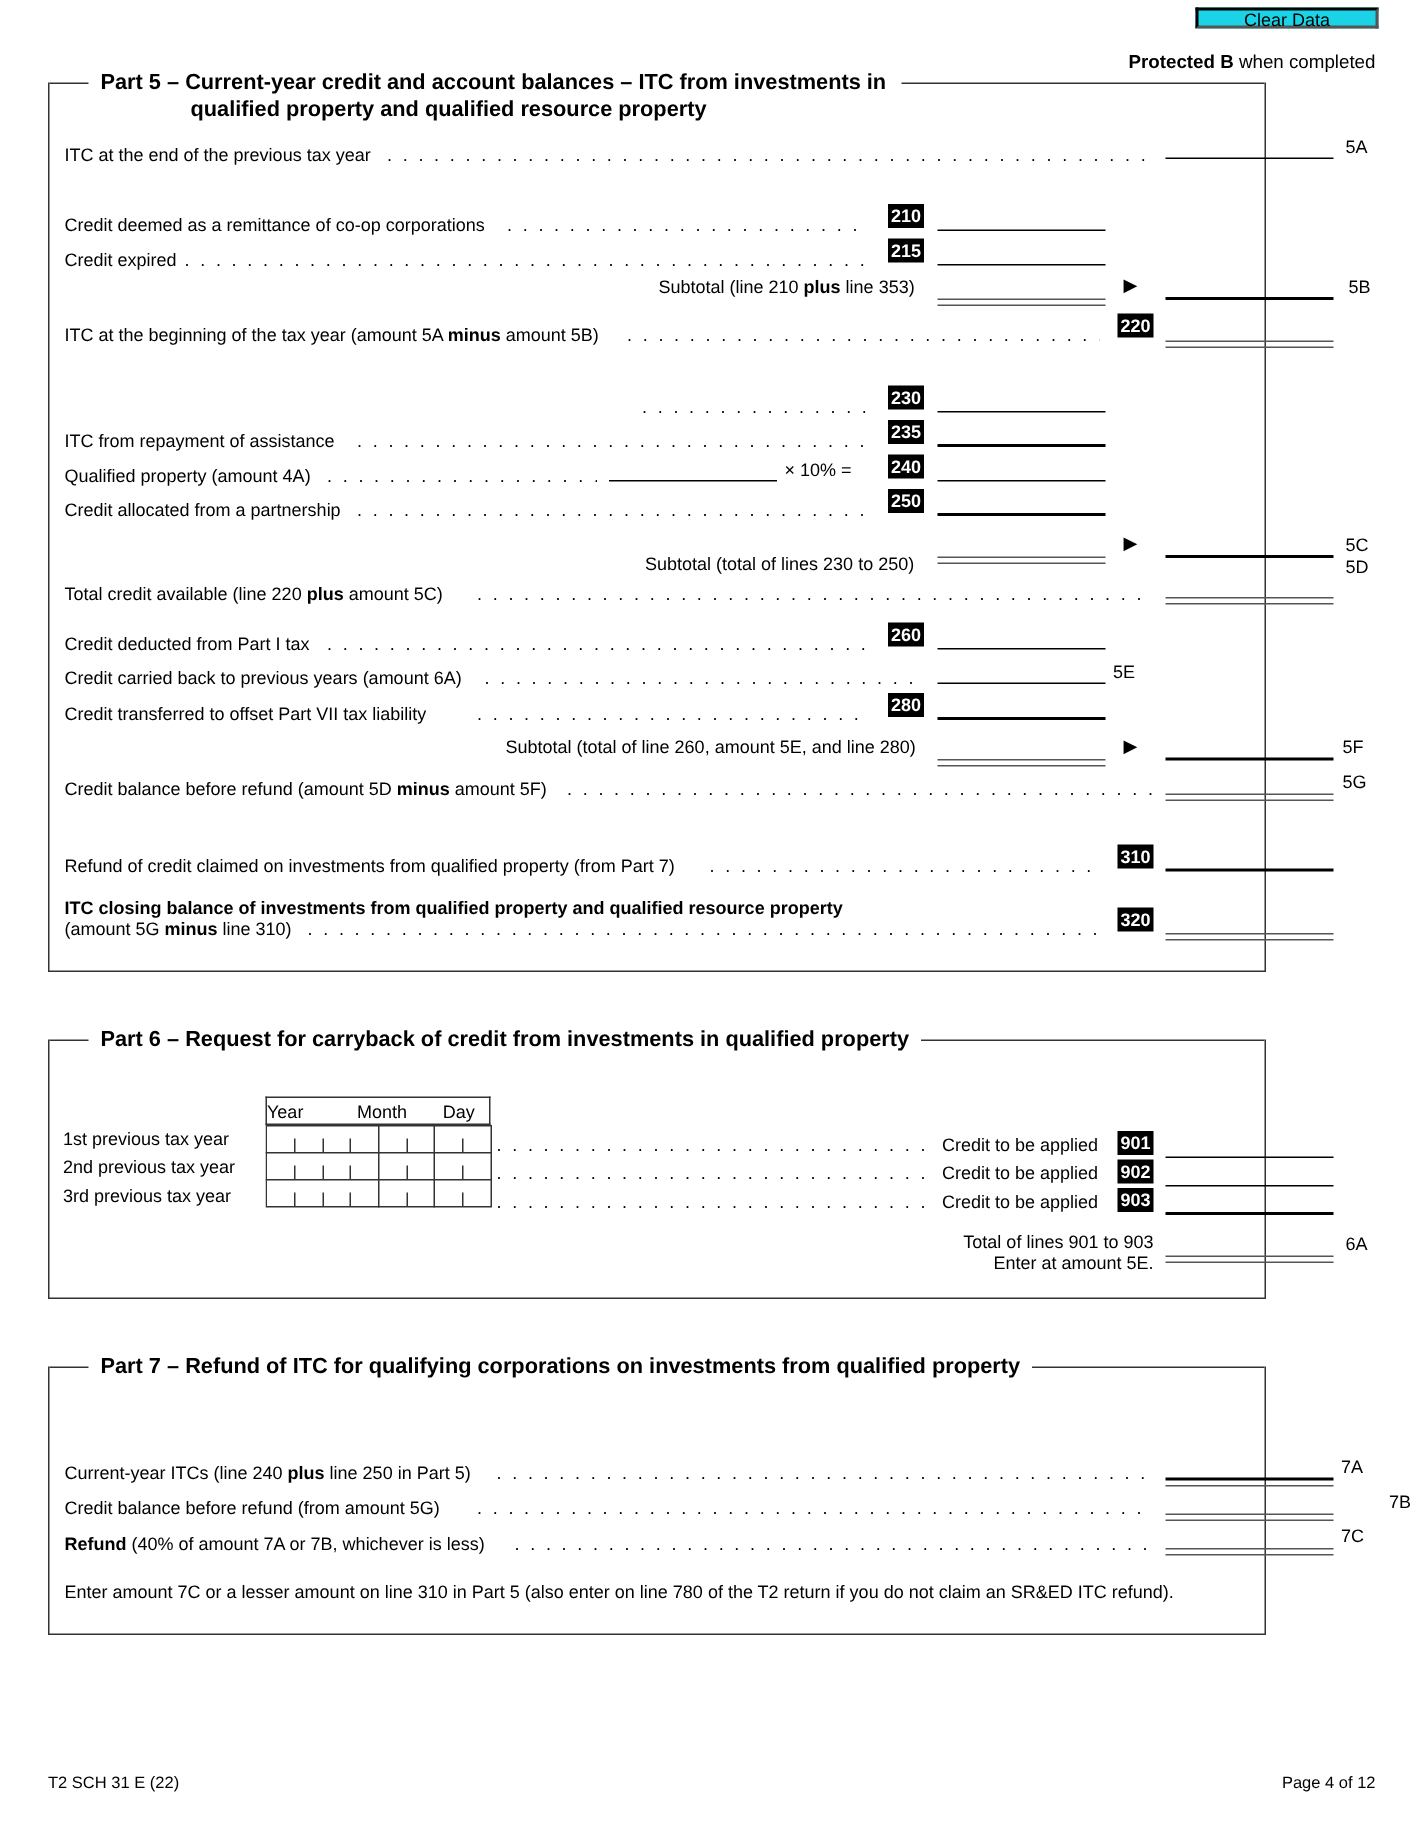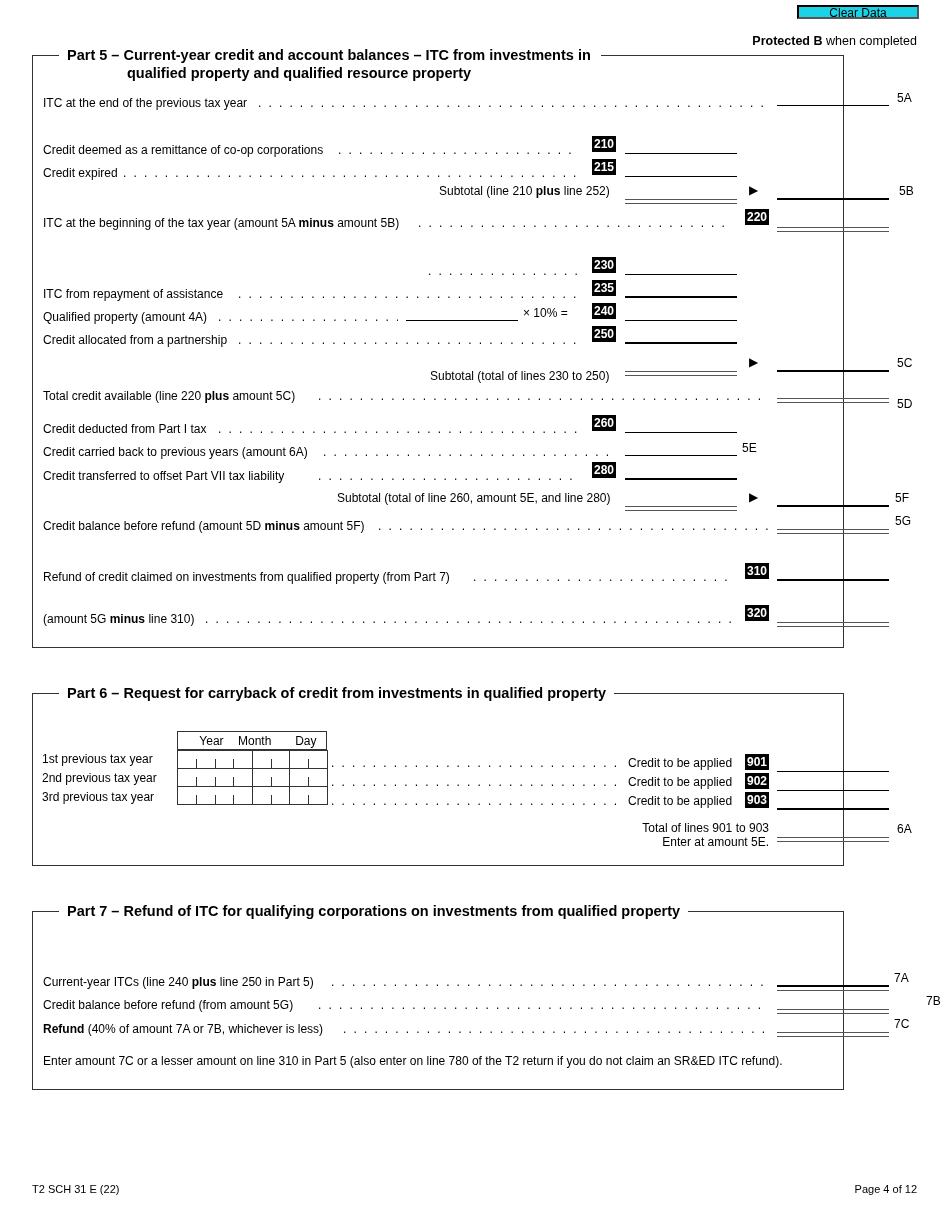--- a/index.html
+++ b/index.html
@@ -46,21 +46,21 @@
   <div class="code" style="left:559px;top:81px;">210</div>
   <input class="input" style="left: 592px; top: 82px; width: 112px;">
   <div class="line" style="left:592px;top:98px;width:112px;"></div>
 
   <div class="row" style="top:111px;">Credit expired</div>
   <div class="dots" style="left:90px;top:111px;width:455px;">. . . . . . . . . . . . . . . . . . . . . . . . . . . . . . . . . . . . . . . . . . . . . . . . . . . . . . . . . . . . . . . . . . . . .</div>
   <div class="code" style="left:559px;top:104px;">215</div>
   <input class="input" style="left: 592px; top: 105px; width: 112px;">
   <div class="line" style="left:592px;top:121px;width:112px;"></div>
 
-  <div class="lbl" style="left:406px;top:129px;"><span>Subtotal (line 210 </span><b>plus</b><span> line 252)</span></div>
+  <div class="lbl" style="left:406px;top:129px;"><span>Subtotal (line 210 </span><b>plus</b><span> line 353)</span></div>
   <input class="input" style="left: 592px; top: 128px; width: 112px;">
   <div class="dline" style="left:592px;top:144px;width:112px;"></div>
   <div class="arrow" style="left:716px;top:128px;">▶</div>
   <input class="input" style="left: 744px; top: 128px; width: 112px;">
   <div class="line thick" style="left:744px;top:143px;width:112px;"></div>
   <div class="lbl" style="left:866px;top:129px;">5B</div>
 
   <div class="row" style="top:161px;"><span>ITC at the beginning of the tax year (amount 5A </span><b>minus</b><span> amount 5B)</span></div>
   <div class="dots" style="left:385px;top:161px;width:315px;">. . . . . . . . . . . . . . . . . . . . . . . . . . . . . . . . . . . . . . . . . . . . . . . . . . . . .</div>
   <div class="code" style="left:712px;top:154px;">220</div>
@@ -98,21 +98,21 @@
   <div class="dline" style="left:592px;top:316px;width:112px;"></div>
   <div class="arrow" style="left:716px;top:300px;">▶</div>
   <input class="input" style="left: 744px; top: 300px; width: 112px;">
   <div class="line thick" style="left:744px;top:315px;width:112px;"></div>
   <div class="lbl" style="left:864px;top:301px;">5C</div>
 
   <div class="row" style="top:334px;"><span>Total credit available (line 220 </span><b>plus</b><span> amount 5C)</span></div>
   <div class="dots" style="left:285px;top:334px;width:450px;">. . . . . . . . . . . . . . . . . . . . . . . . . . . . . . . . . . . . . . . . . . . . . . . . . . . . . . . . . . . . . . . . . . . . . . . . . .</div>
   <input class="input" style="left: 744px; top: 328px; width: 112px;">
   <div class="dline" style="left:744px;top:343px;width:112px;"></div>
-  <div class="lbl" style="left:864px;top:342px;">5D</div>
+  <div class="lbl" style="left:864px;top:316px;">5D</div>
 
   <div class="row" style="top:367px;">Credit deducted from Part I tax</div>
   <div class="dots" style="left:185px;top:367px;width:360px;">. . . . . . . . . . . . . . . . . . . . . . . . . . . . . . . . . . . . . . . . . . . . . . . . . . . . . . .</div>
   <div class="code" style="left:559px;top:360px;">260</div>
   <input class="input" style="left: 592px; top: 361px; width: 112px;">
   <div class="line" style="left:592px;top:377px;width:112px;"></div>
 
   <div class="row" style="top:390px;">Credit carried back to previous years (amount 6A)</div>
   <div class="dots" style="left:290px;top:390px;width:290px;">. . . . . . . . . . . . . . . . . . . . . . . . . . . . . . . . . . . . . . . . . . . . . .</div>
   <input class="input" style="left: 592px; top: 384px; width: 112px;">
@@ -138,36 +138,37 @@
   <input class="input" style="left: 744px; top: 459px; width: 112px;">
   <div class="dline" style="left:744px;top:474px;width:112px;"></div>
   <div class="lbl" style="left:862px;top:459px;">5G</div>
 
   <div class="row" style="top:515px;">Refund of credit claimed on investments from qualified property (from Part 7)</div>
   <div class="dots" style="left:440px;top:515px;width:260px;">. . . . . . . . . . . . . . . . . . . . . . . . . . . . . . . . . . . . . . . . .</div>
   <div class="code" style="left:712px;top:508px;">310</div>
   <input class="input" style="left: 744px; top: 509px; width: 112px;">
   <div class="line thick" style="left:744px;top:524px;width:112px;"></div>
 
+  <div class="row" style="top:543px;font-weight:bold;">ITC closing balance of investments from qualified property and qualified resource property</div>
   <div class="row" style="top:557px;"><span>(amount 5G </span><b>minus</b><span> line 310)</span></div>
   <div class="dots" style="left:172px;top:557px;width:528px;">. . . . . . . . . . . . . . . . . . . . . . . . . . . . . . . . . . . . . . . . . . . . . . . . . . . . . . . . . . . . . . . . . . . . . . . . . . . . . . . . . . .</div>
   <div class="code" style="left:712px;top:550px;">320</div>
   <input class="input" style="left: 744px; top: 551px; width: 112px;">
   <div class="dline" style="left:744px;top:567px;width:112px;"></div>
 </div>
 
 <div class="section" style="top:693px;height:173px;">
   <div class="sec-title">
     <div class="t">Part 6 – Request for carryback of credit from investments in qualified property</div>
   </div>
 
   <table class="dates" style="left:144px;top:38px;width:150px;">
     <tbody>
         <tr>
-      <td colspan="3" style="text-align:right;border-right:none;">Year</td>
+      <td colspan="3" style="text-align:left;border-right:none;">Year</td>
       <td colspan="2" style="text-align:center;border-left:none;border-right:none;">Month</td>
       <td colspan="2" style="text-align:center;border-left:none;">Day</td>
     </tr>
   </tbody>
     </table>
 
   <div class="lbl" style="left:9px;top:59px;">1st previous tax year</div>
   <div class="lbl" style="left:9px;top:78px;">2nd previous tax year</div>
   <div class="lbl" style="left:9px;top:97px;">3rd previous tax year</div>
 

